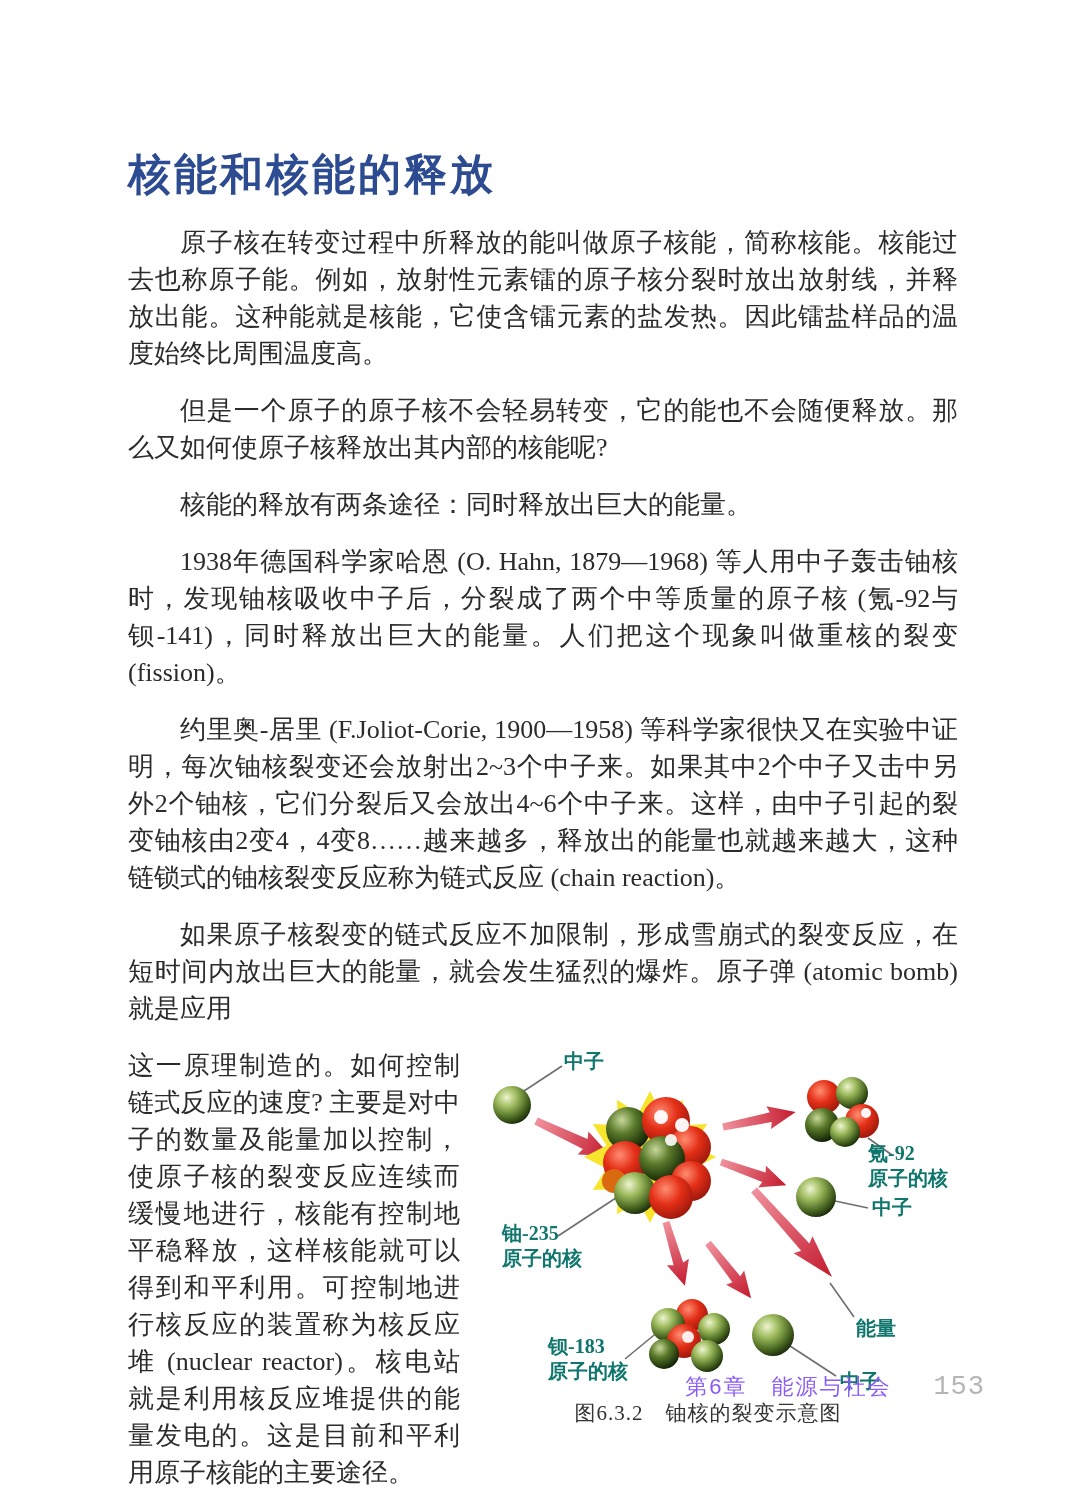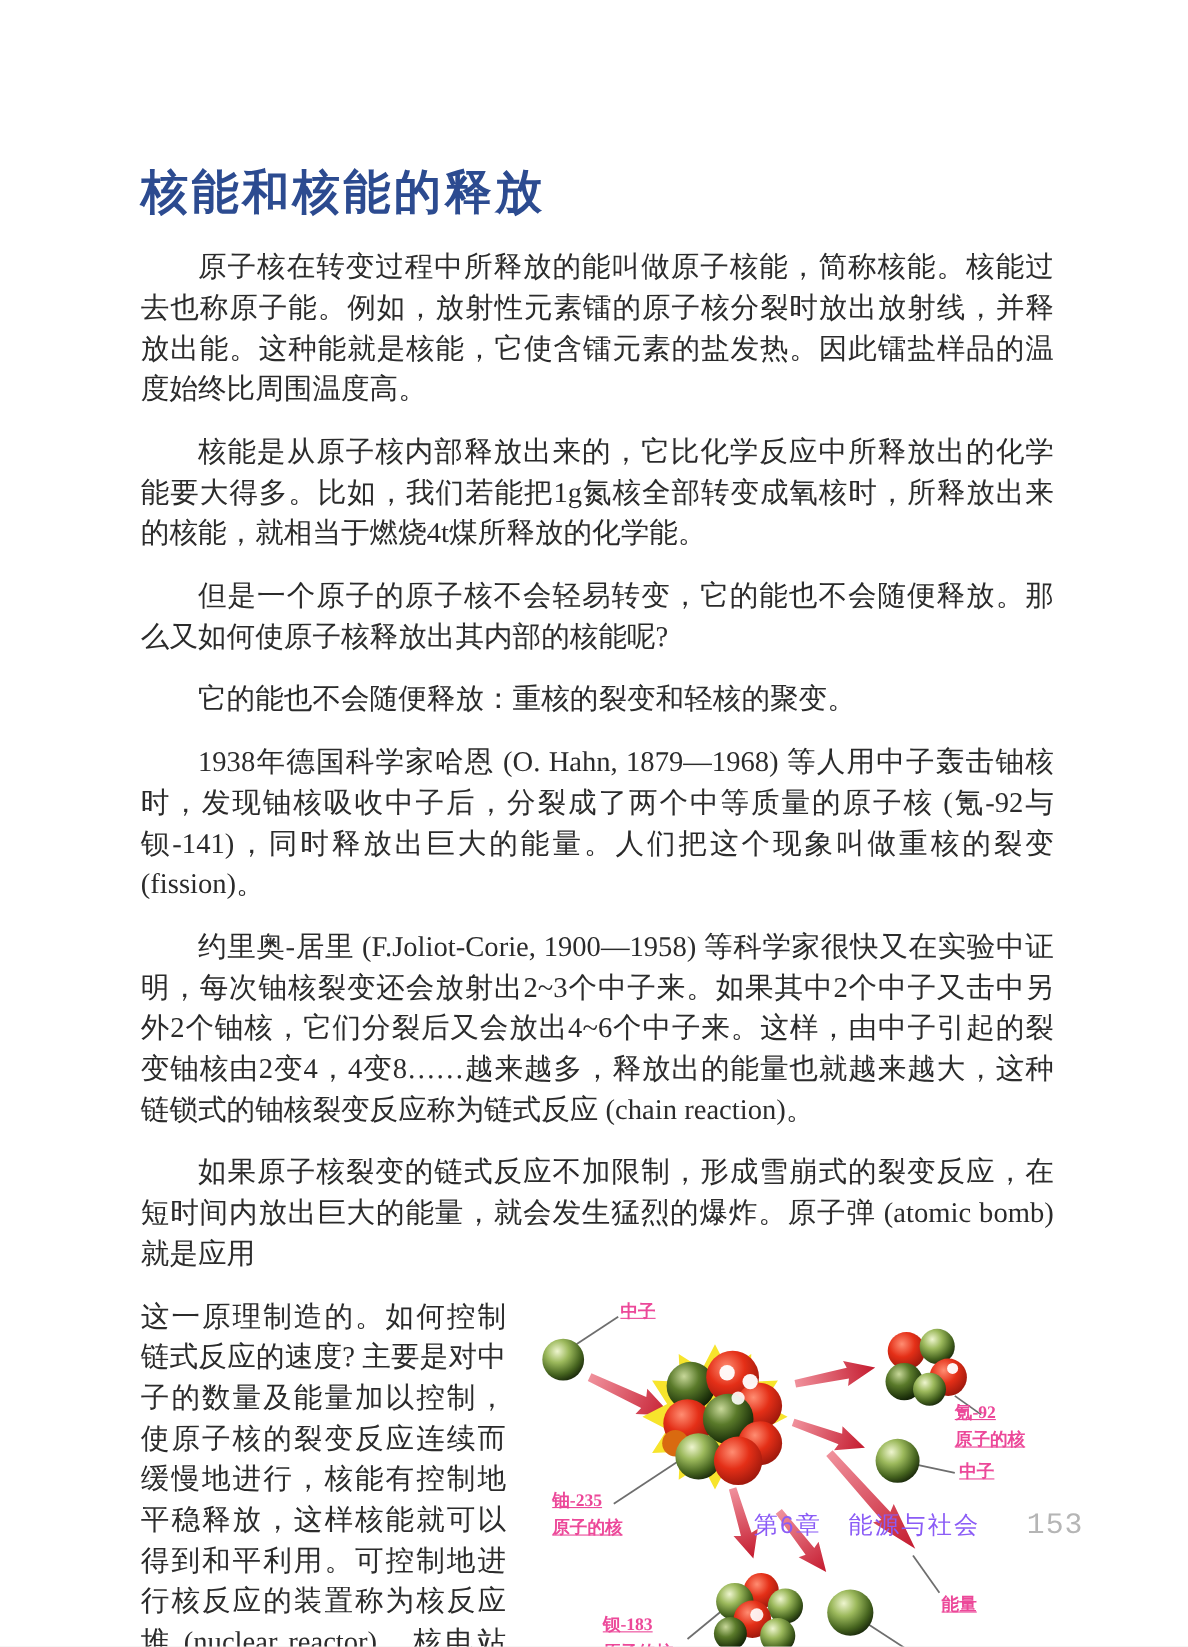--- a/index.html
+++ b/index.html
@@ -41,26 +41,25 @@
     position: relative;
     float: right;
     width: 480px;
     height: 405px;
     margin-left: 18px;
     margin-top: 2px;
   }
   .figure svg { position: absolute; left: 0; top: 0; }
   .fig-label {
     position: absolute;
-    font-size: 16px;
+    font-size: 20px;
     line-height: 25px;
     font-weight: 600;
-    color: #ec4899;
+    color: #0f766e;
     white-space: nowrap;
-    text-decoration: underline;
   }
   .fig-caption {
     position: absolute;
     left: 0; right: 20px;
     top: 370px;
     text-align: center;
     font-size: 21px;
     color: #333333;
     letter-spacing: 1px;
   }
@@ -91,23 +90,22 @@
 </head>
 <body>
 
 <div class="page">
   <div class="content">
 
     <h1 class="page-title">核能和核能的释放</h1>
 
     <div class="body-text">
       <p>原子核在转变过程中所释放的能叫做原子核能，简称核能。核能过去也称原子能。例如，放射性元素镭的原子核分裂时放出放射线，并释放出能。这种能就是核能，它使含镭元素的盐发热。因此镭盐样品的温度始终比周围温度高。</p>
-      <p>核能是从原子核内部释放出来的，它比化学反应中所释放出的化学能要大得多。比如，我们若能把1g氮核全部转变成氧核时，所释放出来的核能，就相当于燃烧4t煤所释放的化学能。</p>
       <p>但是一个原子的原子核不会轻易转变，它的能也不会随便释放。那么又如何使原子核释放出其内部的核能呢?</p>
-      <p>它的能也不会随便释放：重核的裂变和轻核的聚变。</p>
+      <p>核能的释放有两条途径：同时释放出巨大的能量。</p>
       <p>1938年德国科学家哈恩 (O. Hahn, 1879—1968) 等人用中子轰击铀核时，发现铀核吸收中子后，分裂成了两个中等质量的原子核 (氪-92与钡-141)，同时释放出巨大的能量。人们把这个现象叫做重核的裂变 (fission)。</p>
       <p>约里奥-居里 (F.Joliot-Corie, 1900—1958) 等科学家很快又在实验中证明，每次铀核裂变还会放射出2~3个中子来。如果其中2个中子又击中另外2个铀核，它们分裂后又会放出4~6个中子来。这样，由中子引起的裂变铀核由2变4，4变8……越来越多，释放出的能量也就越来越大，这种链锁式的铀核裂变反应称为链式反应 (chain reaction)。</p>
       <p>如果原子核裂变的链式反应不加限制，形成雪崩式的裂变反应，在短时间内放出巨大的能量，就会发生猛烈的爆炸。原子弹 (atomic bomb) 就是应用</p>
 
       <div class="wrap-block">
 
         <div class="figure">
           <svg width="480" height="405" viewBox="0 0 480 405">
             <defs>
               <radialGradient id="gGreen" cx="36%" cy="30%" r="78%">

